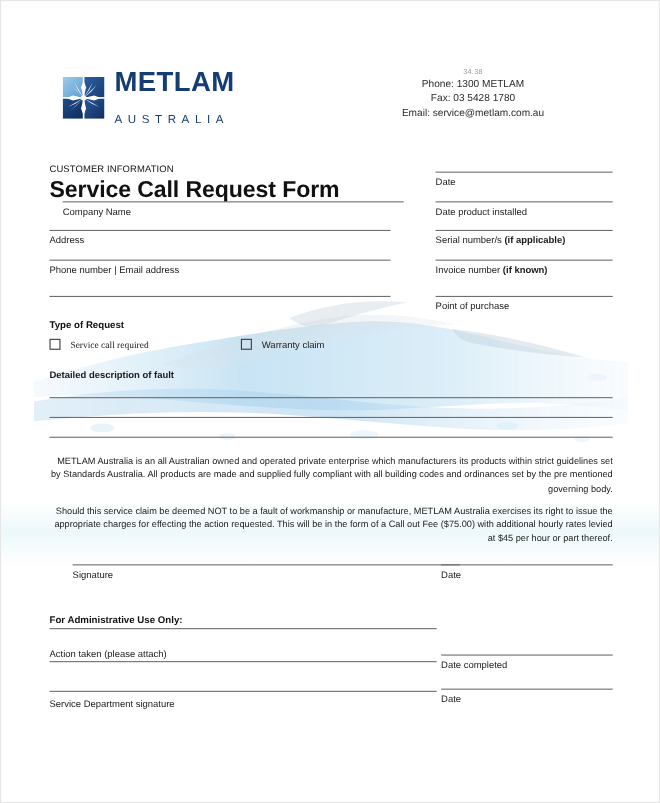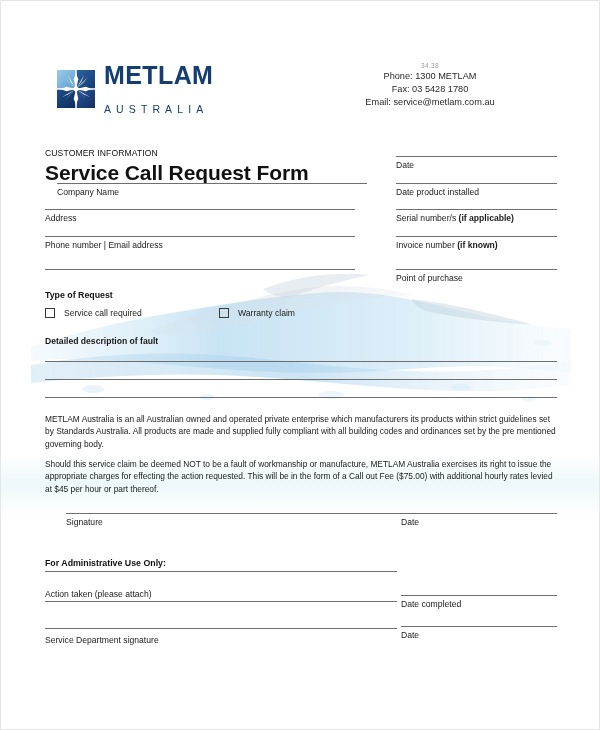--- a/index.html
+++ b/index.html
@@ -177,21 +177,21 @@
     z-index: 2;
   }
 
   
   .para {
     position: absolute;
     font-size: 8.35px;
     line-height: 1.48;
     color: #1a1a1a;
     z-index: 2;
-    text-align: left;
+    text-align: right;
   }
 </style>
 </head>
 <body>
 
 <div class="page">
 
   <div class="wm-band"></div>
   <svg class="watermark" viewBox="0 0 540 140" preserveAspectRatio="none">
     <defs>
@@ -321,21 +321,21 @@
     <div class="rule"></div>
     <div class="lbl"><span>Point of purchase</span></div>
   </div>
   <div class="field" style="left:395px; top:235px; width:161px;">
     <div class="rule"></div>
     <div class="lbl"><span>Invoice number </span><b>(if known)</b></div>
   </div>
 
   <div class="section-head" style="left:44px; top:289px;">Type of Request</div>
 
-  <div class="checkrow" style="left:44px; top:307px;">
+  <div class="checkrow" style="left:44px; top:307px;font-family:Liberation Serif, serif;">
     <span class="checkbox"></span>
     <span>Service call required</span>
   </div>
   <div class="checkrow" style="left:218px; top:307px;">
     <span class="checkbox"></span>
     <span>Warranty claim</span>
   </div>
 
   <div class="plain-label" style="left:44px; top:335px;font-weight:bold;">Detailed description of fault</div>
 

